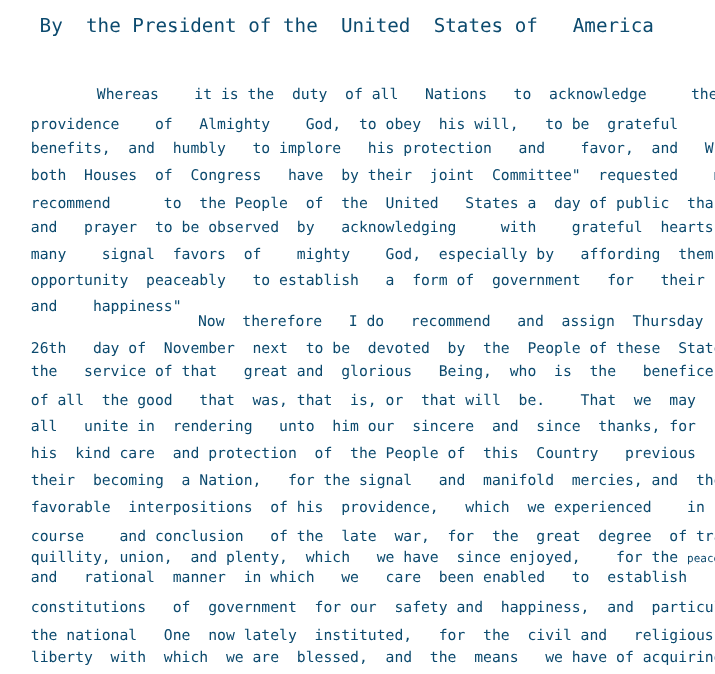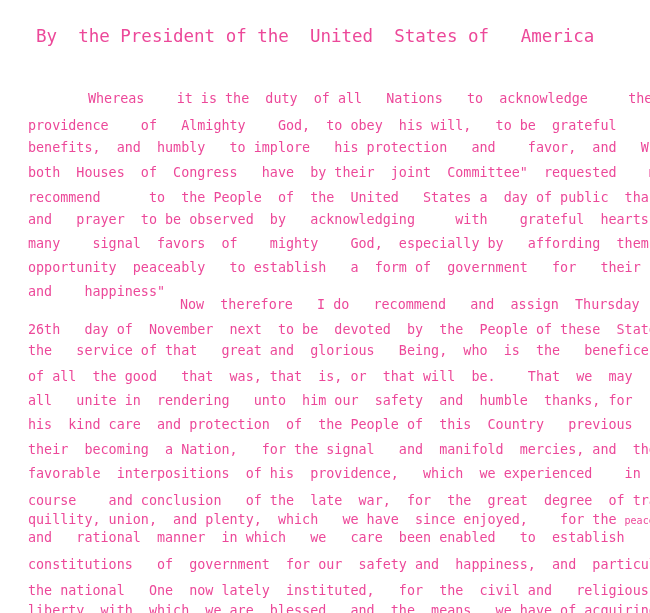--- a/index.html
+++ b/index.html
@@ -16,24 +16,23 @@
     position: relative;
     width: 650px;
     height: 613px;
     background: #ffffff;
     overflow: hidden;
   }
   .line {
     position: absolute;
     white-space: pre;
     font-family: "DejaVu Sans Mono", "Liberation Mono", monospace;
-    color: #ec4899;
+    color: #0c4a6e;
     letter-spacing: 0px;
     line-height: 1;
-    margin-top: 12px;
   }
   
   .title-1 {
     left: 36px;
     top: 16px;
     font-size: 17.5px;
   }
   .title-2 {
     left: 167px;
     top: 48px;
@@ -66,21 +65,21 @@
       <div class="line body-line" style="top: 154px;">both  Houses  of  Congress   have  by their  joint  Committee"  requested    me  "to</div>
       <div class="line body-line" style="top: 179px;">recommend      to  the People  of  the  United   States a  day of public  thanks-giving</div>
       <div class="line body-line" style="top: 201px;">and   prayer  to be observed  by   acknowledging     with    grateful  hearts   the</div>
       <div class="line body-line" style="top: 225px;">many    signal  favors  of    mighty    God,  especially by   affording  them   an</div>
       <div class="line body-line" style="top: 249px;">opportunity  peaceably   to establish   a  form of  government   for   their  safety</div>
       <div class="line body-line" style="top: 273px;">and    happiness"</div>
       <div class="line body-line indent-now" style="top: 286px;">Now  therefore   I do   recommend   and  assign  Thursday  the</div>
       <div class="line body-line" style="top: 311px;">26th   day of  November  next  to be  devoted  by  the  People of these  States  to</div>
       <div class="line body-line" style="top: 332px;">the   service of that   great and  glorious   Being,  who  is  the   beneficent author</div>
       <div class="line body-line" style="top: 358px;">of all  the good   that  was, that  is, or  that will  be.    That  we  may    then</div>
-      <div class="line body-line" style="top: 382px;">all   unite in  rendering   unto  him our  safety  and  humble  thanks, for</div>
+      <div class="line body-line" style="top: 382px;">all   unite in  rendering   unto  him our  sincere  and  since  thanks, for</div>
       <div class="line body-line" style="top: 406px;">his  kind care  and protection  of  the People of  this  Country   previous    to</div>
       <div class="line body-line" style="top: 431px;">their  becoming  a Nation,   for the signal   and  manifold  mercies, and  the</div>
       <div class="line body-line" style="top: 455px;">favorable  interpositions  of his  providence,   which  we experienced    in   the</div>
       <div class="line body-line" style="top: 482px;">course    and conclusion   of the  late  war,  for  the  great  degree  of tran_</div>
       <div class="line body-line" style="top: 501px;">quillity, union,  and plenty,  which   we have  since enjoyed,    for the <span class="small-word">peaceable</span></div>
       <div class="line body-line" style="top: 519px;">and   rational  manner  in which   we   care  been enabled   to  establish</div>
       <div class="line body-line" style="top: 546px;">constitutions   of  government  for our  safety and  happiness,  and  particularly</div>
       <div class="line body-line" style="top: 572px;">the national   One  now lately  instituted,   for  the  civil and   religious</div>
       <div class="line body-line" style="top: 592px;">liberty  with  which  we are  blessed,  and  the  means   we have of acquiring</div>
     </div>

